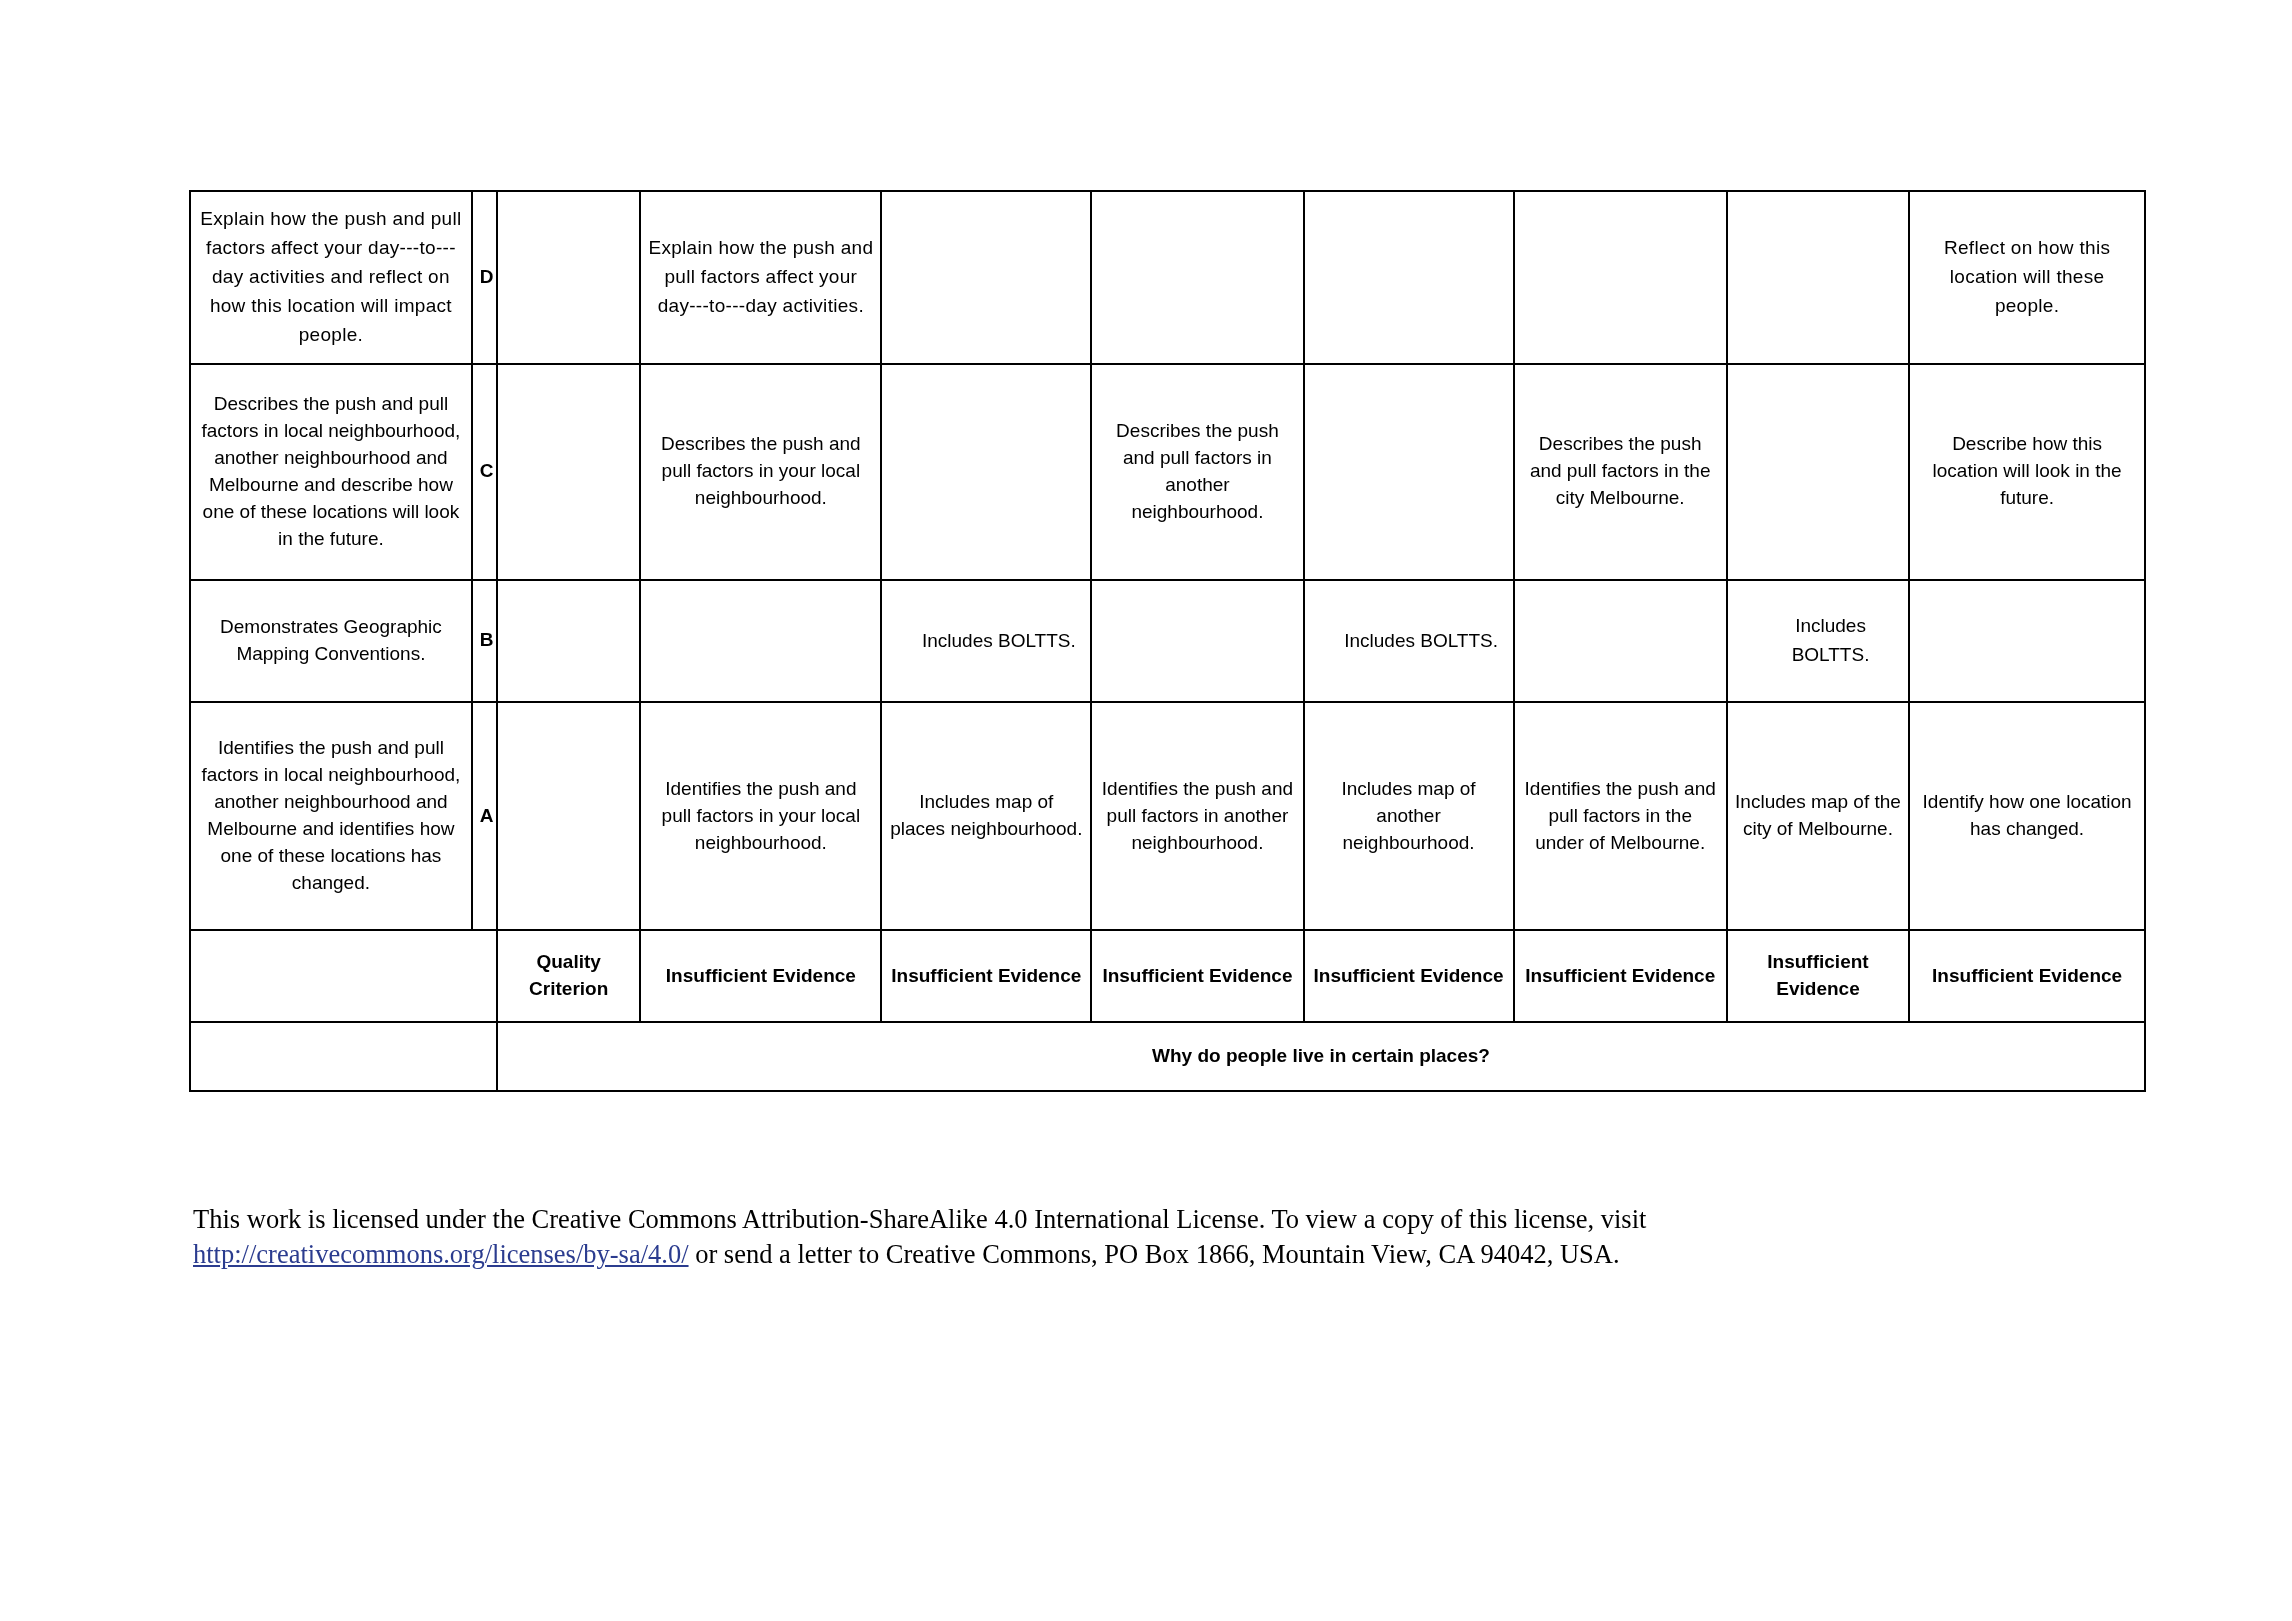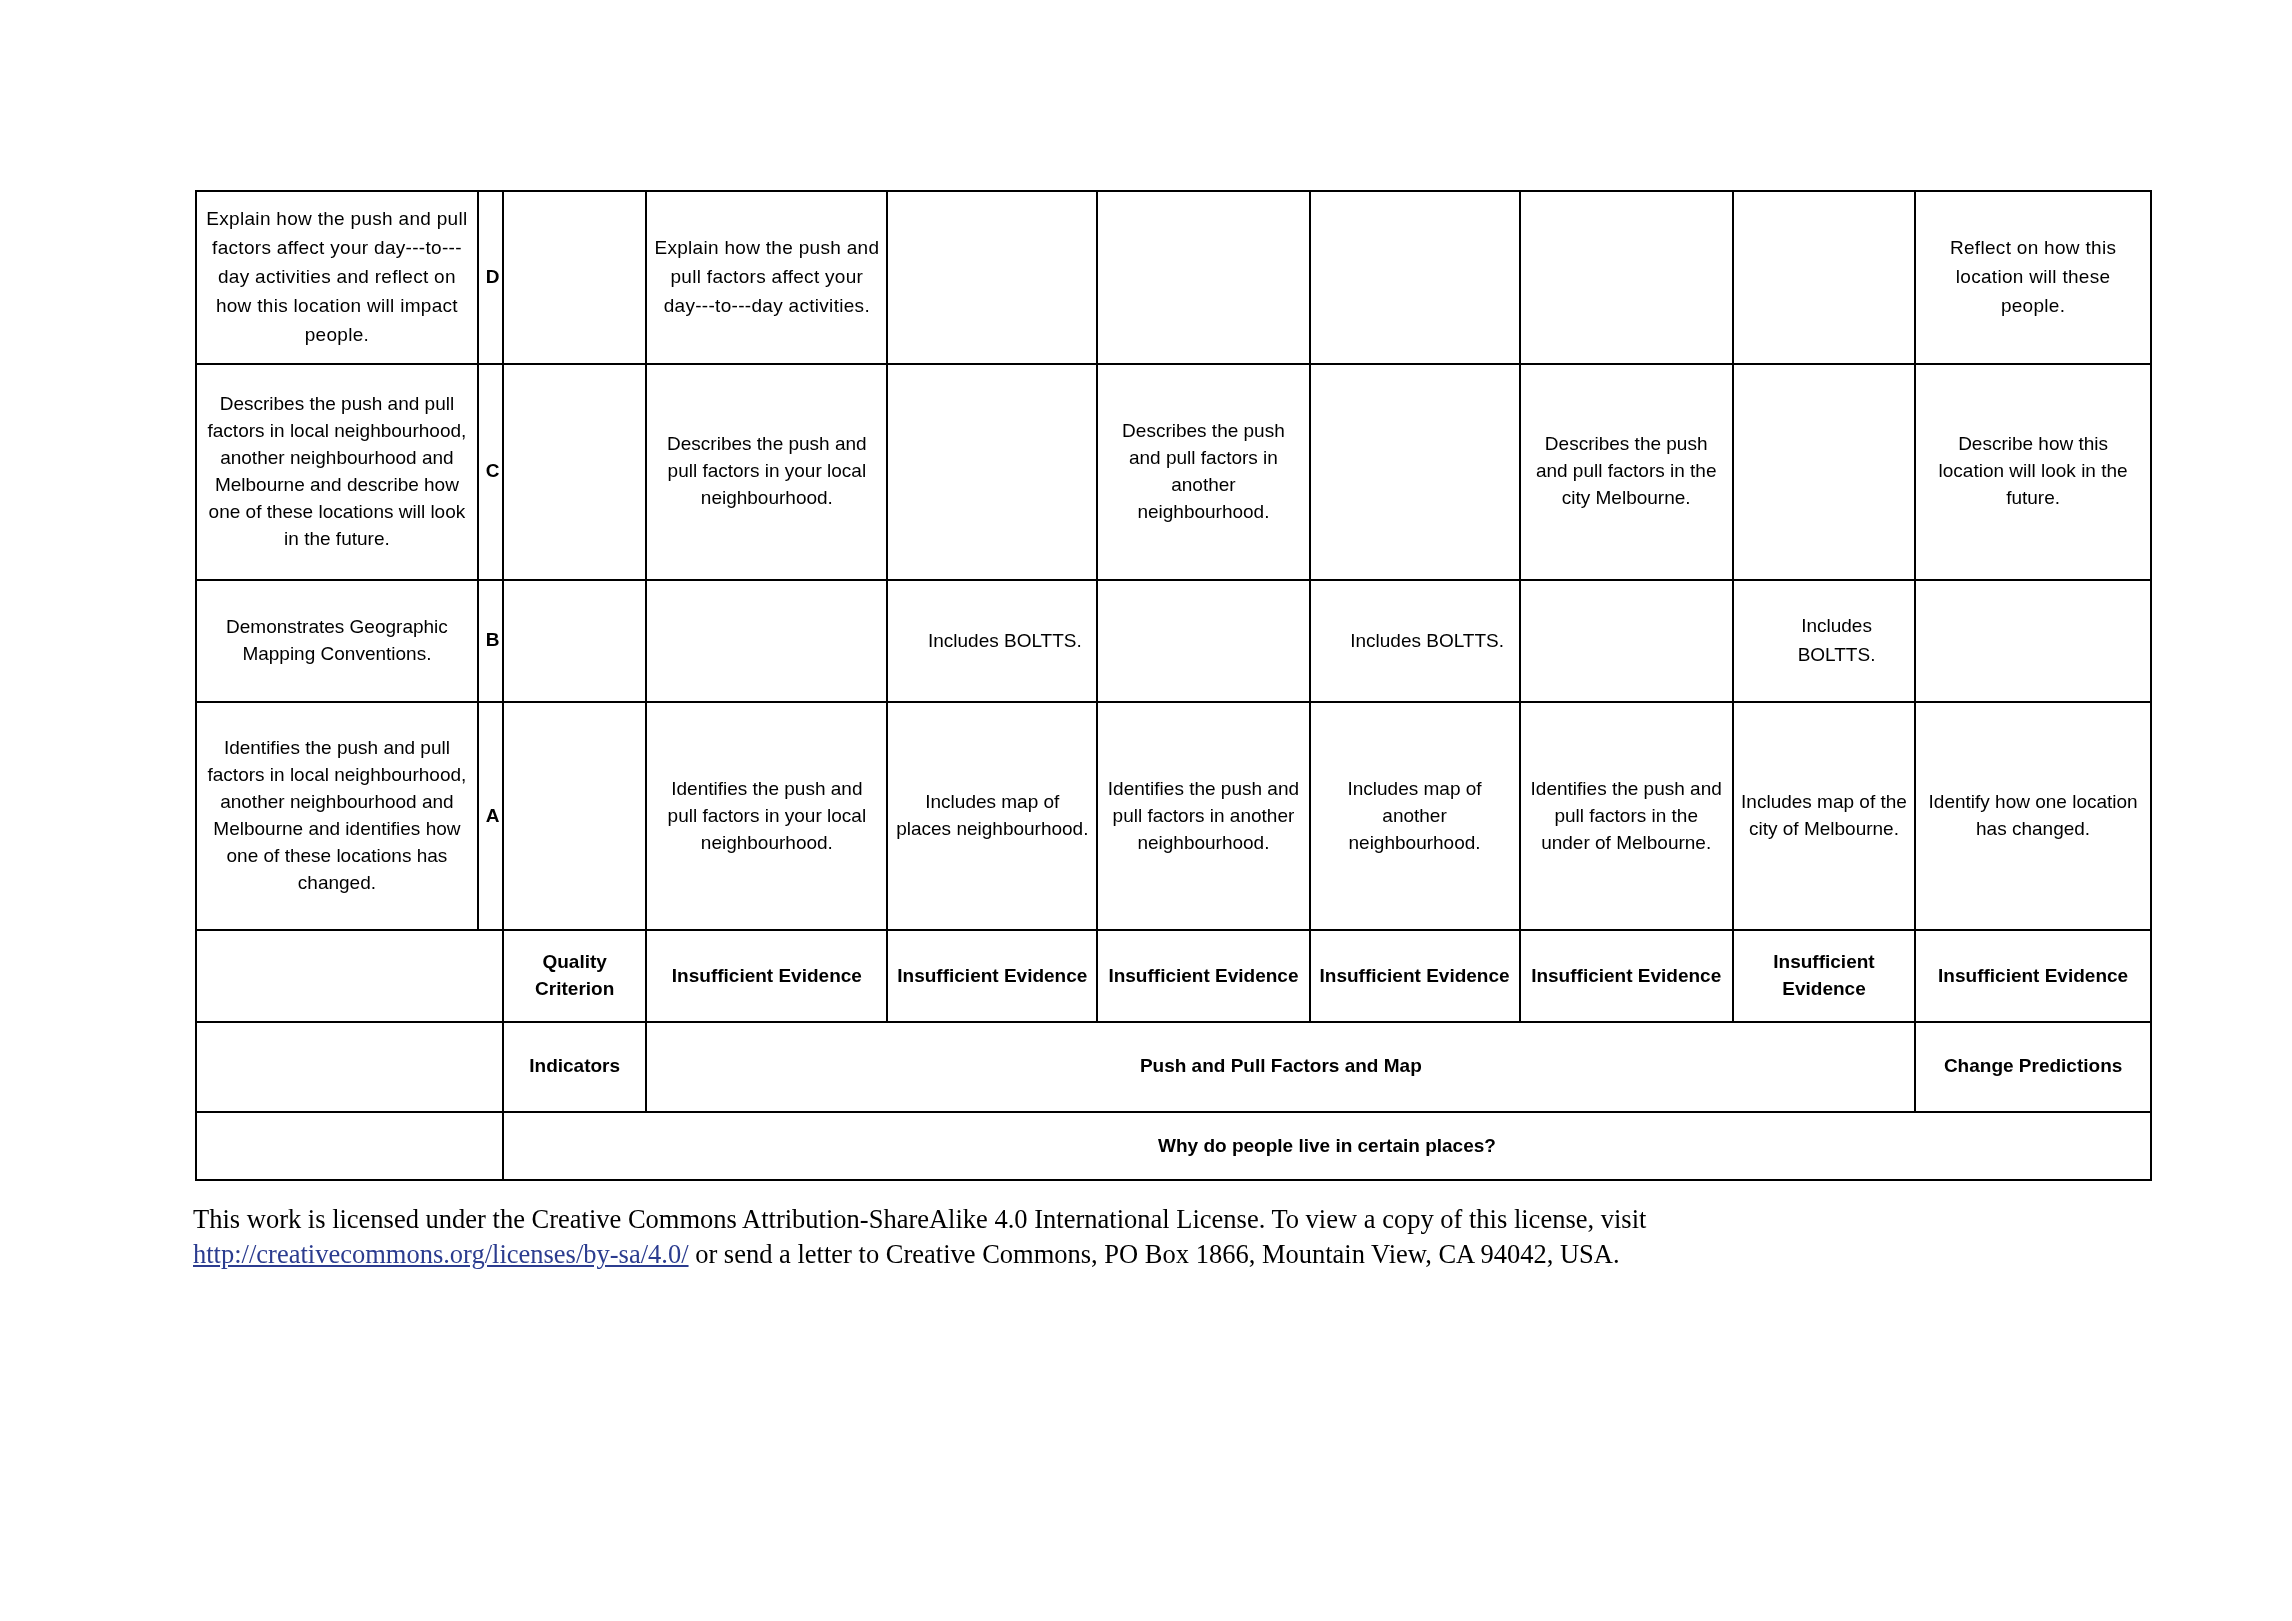--- a/index.html
+++ b/index.html
@@ -17,21 +17,21 @@
 
   .page {
     position: relative;
     width: 2293px;
     height: 1621px;
     box-sizing: border-box;
   }
 
   .rubric-wrap {
     position: absolute;
-    left: 195px;
+    left: 189px;
     top: 190px;
     width: 1957px;
   }
 
   table.rubric {
     border-collapse: collapse;
     width: 1957px;
     table-layout: fixed;
     background: #fff;
   }
@@ -205,26 +205,20 @@
           <td>Quality Criterion</td>
           <td>Insufficient Evidence</td>
           <td>Insufficient Evidence</td>
           <td>Insufficient Evidence</td>
           <td>Insufficient Evidence</td>
           <td>Insufficient Evidence</td>
           <td>Insufficient Evidence</td>
           <td>Insufficient Evidence</td>
         </tr>
 
-        <tr class="row-indicators">
-          <td colspan="2" class="empty-cell"></td>
-          <td>Indicators</td>
-          <td colspan="6" class="span-wide">Push and Pull Factors and Map</td>
-          <td>Change Predictions</td>
-        </tr>
 
         <tr class="row-question">
           <td colspan="2" class="empty-cell"></td>
           <td colspan="8" class="span-full">Why do people live in certain places?</td>
         </tr>
 
       </tbody>
     </table>
   </div>
 

